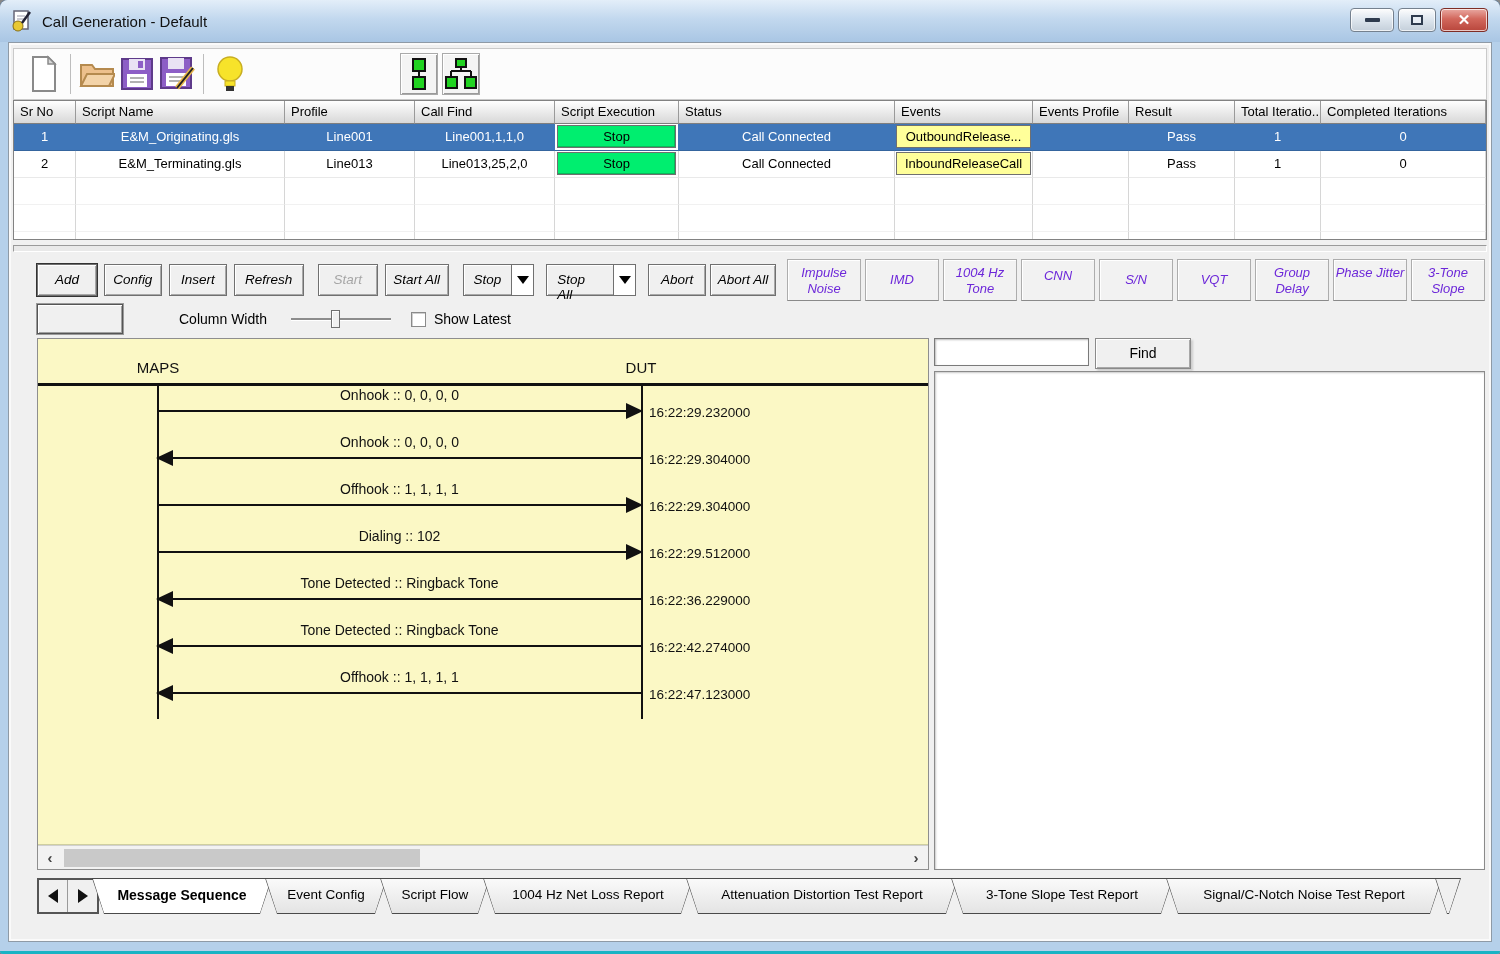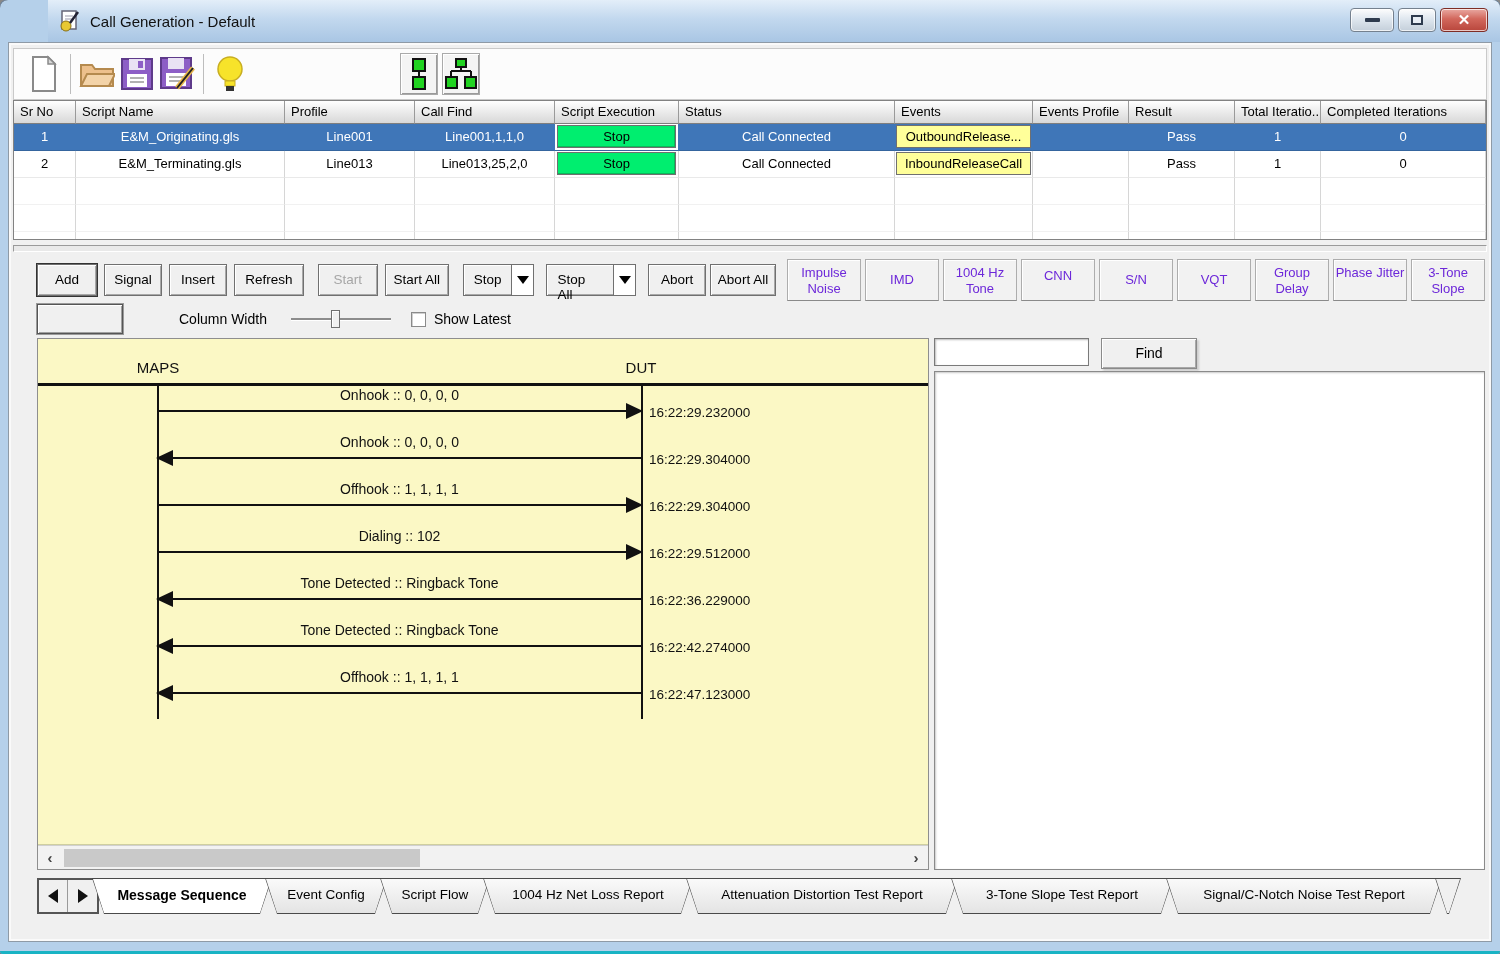--- a/index.html
+++ b/index.html
@@ -3,21 +3,21 @@
 <meta charset="utf-8">
 <style>
   * { margin:0; padding:0; box-sizing:border-box; }
   body { font-family:"Liberation Sans", sans-serif; background:#888; }
   .stage { position:relative; width:1500px; height:954px; background:#b5d0ea;
            border-radius:8px 8px 3px 3px; outline:1px solid #68829e; overflow:hidden; }
 
   
   .titlebar { position:absolute; top:0; left:0; right:0; height:42px;
               background:linear-gradient(#e3eef9, #c2d8ee 45%, #a9c6e4);
-              display:flex; align-items:center; padding:0 10px;margin-left:48px; }
+              display:flex; align-items:center; padding:0 10px; }
   .title-text { font-size:15px; color:#111; margin-left:8px; }
   .win-controls { position:absolute; right:12px; top:8px; display:flex; }
   .win-btn { width:44px; height:24px; border:1px solid #74808e; border-radius:4px;
              background:linear-gradient(#fdfdfd,#dfe7ef 45%,#c4cfda);
              display:flex; align-items:center; justify-content:center; margin-left:4px;
              box-shadow:inset 0 0 0 1px rgba(255,255,255,.7); }
   .win-btn.max { width:38px; }
   .win-btn.close { width:48px; background:linear-gradient(#e9a9a2,#d2675c 45%,#b8463c);
                    border-color:#7e2d26; color:#fff; font-weight:bold; font-size:15px; }
   .glyph-min { width:15px; height:4px; background:#2e3b4e; border-radius:1px; }
@@ -56,21 +56,21 @@
   .tr.selected .td.events-cell { background:#3f76b8; }
   .event-box { height:23px; background:#ffff9a; border:1px solid #707070; color:#000;
                font-size:13px; padding-top:3px; white-space:nowrap; overflow:hidden; }
   .tr.empty .td { border-bottom-color:#f1f1f1; }
 
   
   .hsep { height:7px; margin:5px 0 6px 0; background:#e9e9e9;
           border:1px solid; border-color:#9a9a9a #fff #fff #9a9a9a; }
 
   
-  .action-bar { height:44px; display:flex; align-items:center; padding:0 2px 0 24px; }
+  .action-bar { height:44px; display:flex; align-items:center; padding:0 2px 0 24px;font-style:italic; }
   .btn { height:32px; background:#f0f0f0; border:1px solid #707070; color:#000;
          box-shadow:inset 1px 1px 0 #ffffff, inset -1px -1px 0 #a8a8a8;
          font-size:13.5px; text-align:center; padding-top:7px; margin-right:7px; white-space:nowrap; }
   .btn.default { box-shadow:inset 1px 1px 0 #ffffff, inset -1px -1px 0 #a8a8a8, 0 0 0 1px #333; }
   .btn.disabled { color:#a6a6a6; }
   .btn-split { display:flex; height:32px; border:1px solid #707070; margin-right:12px;
                box-shadow:inset 1px 1px 0 #ffffff, inset -1px -1px 0 #a8a8a8; background:#f0f0f0; }
   .btn-split .lbl { font-size:13.5px; padding:7px 10px 0 10px; }
   .btn-split .dd { width:22px; border-left:1px solid #707070; background:#fff;
                    display:flex; align-items:center; justify-content:center; }
@@ -122,21 +122,21 @@
   .hscroll { height:24px; background:#f2f2f2; display:flex; align-items:center; border-top:1px solid #d0d0d0; }
   .sc-arrow { width:24px; height:24px; display:flex; align-items:center; justify-content:center;
               font-size:15px; font-weight:bold; color:#444; }
   .sc-thumb { height:18px; width:356px; background:#c9c9c9; margin-left:2px; }
   .sc-track { flex:1; }
 
   .right-col { flex:1; margin-left:5px; display:flex; flex-direction:column; }
   .find-row { display:flex; align-items:flex-start; height:32px; }
   .find-input { width:155px; height:28px; border:1px solid #7a7a7a; background:#fff;
                 box-shadow:inset 1px 1px 2px #bbb; font-size:13px; padding:0 5px; }
-  .find-btn { width:96px; height:31px; margin-left:12px; background:#f0f0f0; border:1px solid #8a8a8a;
+  .find-btn { width:96px; height:31px; margin-left:6px; background:#f0f0f0; border:1px solid #8a8a8a;
               box-shadow:inset 1px 1px 0 #fff, inset -1px -1px 0 #a8a8a8, 2px 2px 2px rgba(0,0,0,.15);
               font-size:14px; text-align:center; padding-top:6px; }
   .results { flex:1; margin-top:1px; background:#fff; border:1px solid #8a8a8a;
              box-shadow:inset 1px 1px 2px #c9c9c9; }
 
   
   .tabbar { height:40px; margin-top:8px; display:flex; align-items:stretch; padding-left:24px; }
   .tab-arrows { display:flex; border:2px solid #555; background:#f0f0f0; height:36px; }
   .tab-arrow { width:29px; display:flex; align-items:center; justify-content:center;
                border-right:1px solid #9a9a9a; }
@@ -343,21 +343,21 @@
           <div class="td"></div>
           <div class="td"></div>
           <div class="td"></div>
       </div>
     </div>
 
     <div class="hsep"></div>
 
     <div class="action-bar">
       <div class="btn default" style="width:60px">Add</div>
-      <div class="btn" style="width:58px">Signal</div>
+      <div class="btn" style="width:58px">Config</div>
       <div class="btn" style="width:58px">Insert</div>
       <div class="btn" style="width:70px; margin-right:14px">Refresh</div>
       <div class="btn disabled" style="width:60px">Start</div>
       <div class="btn" style="width:64px; margin-right:14px">Start All</div>
       <div class="btn-split">
         <span class="lbl">Stop</span>
         <span class="dd">
             <span class="dd-tri"></span>
           </span>
       </div>

